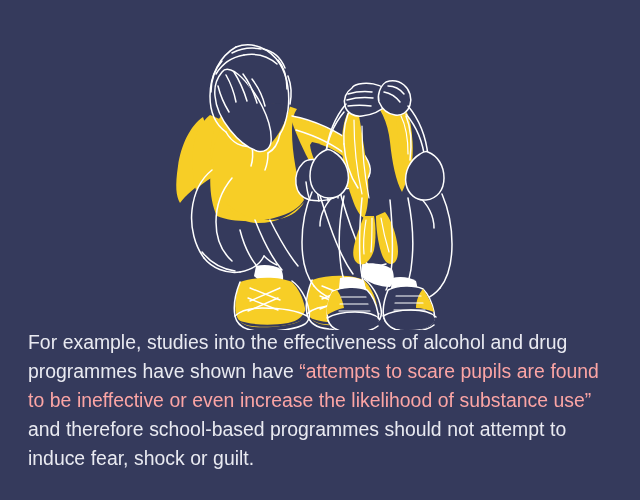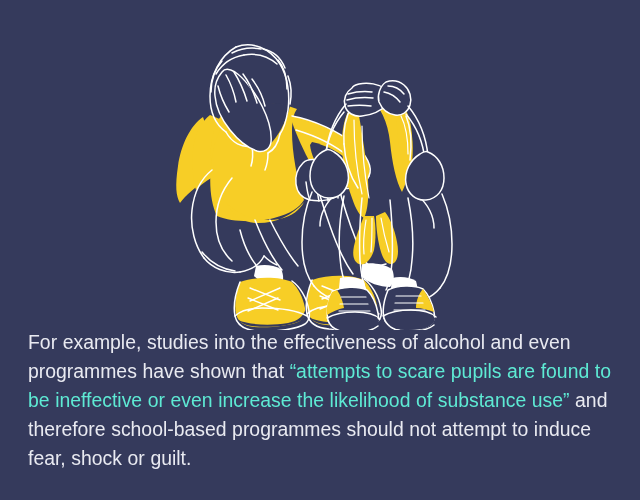--- a/index.html
+++ b/index.html
@@ -46,21 +46,21 @@
     margin: 0;
     color: #e9eaf1;
     font-family: "Liberation Sans", sans-serif;
     font-size: 19.4px;
     line-height: 29px;
     letter-spacing: 0.0px;
     text-align: left;
     word-spacing: 0.2px;
   }
   .quote-hl {
-    color: #5eead4;
+    color: #fca5a5;
   }
 </style>
 </head>
 <body>
 
 <div id="slide">
 
   <div id="illustration-area">
     <svg id="illustration-svg" viewBox="0 0 340 310" xmlns="http://www.w3.org/2000/svg">
 
@@ -328,16 +328,16 @@
             <path d="M243,296 C250,292 260,290 271,290 C283,290 292,293 296,297"></path>
             <path d="M188,300 C190,307 197,311 206,312 C220,313 232,311 238,306"></path>
             <path d="M244,298 C246,305 253,310 262,311 C276,312 288,310 294,305"></path>
           </g>
         </g>
       </g>
     </svg>
   </div>
 
   <div id="caption-block">
-    <p id="caption-text"><span>For example, studies into the effectiveness of alcohol and even programmes have shown that </span><span class="quote-hl">“attempts to scare pupils are found to be ineffective or even increase the likelihood of substance use”</span><span> and therefore school-based programmes should not attempt to induce fear, shock or guilt.</span></p>
+    <p id="caption-text"><span>For example, studies into the effectiveness of alcohol and drug programmes have shown have </span><span class="quote-hl">“attempts to scare pupils are found to be ineffective or even increase the likelihood of substance use”</span><span> and therefore school-based programmes should not attempt to induce fear, shock or guilt.</span></p>
   </div>
 
 </div>
 
 </body></html>

